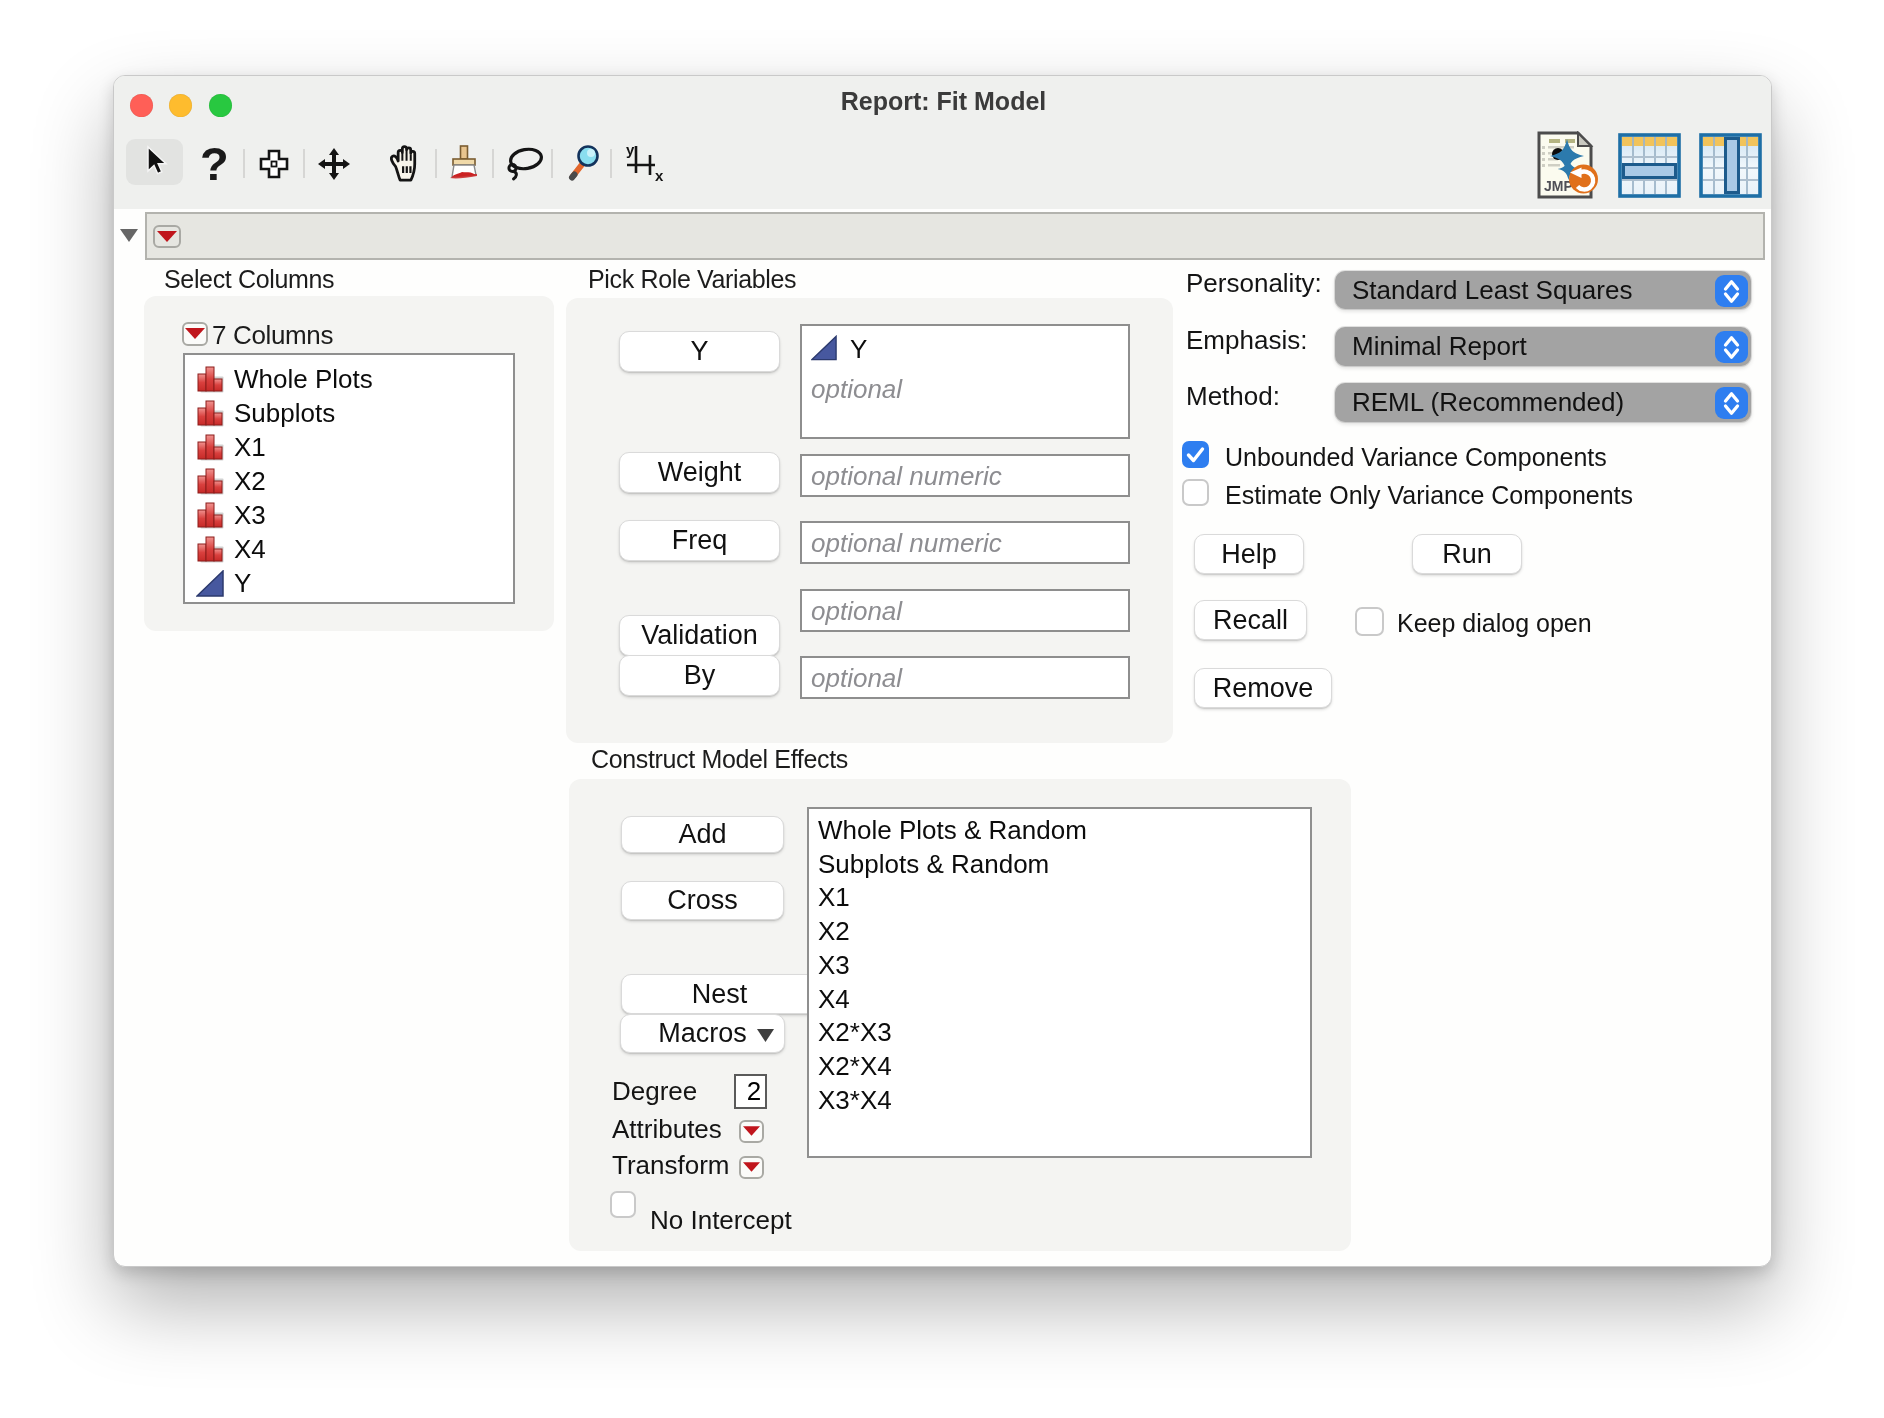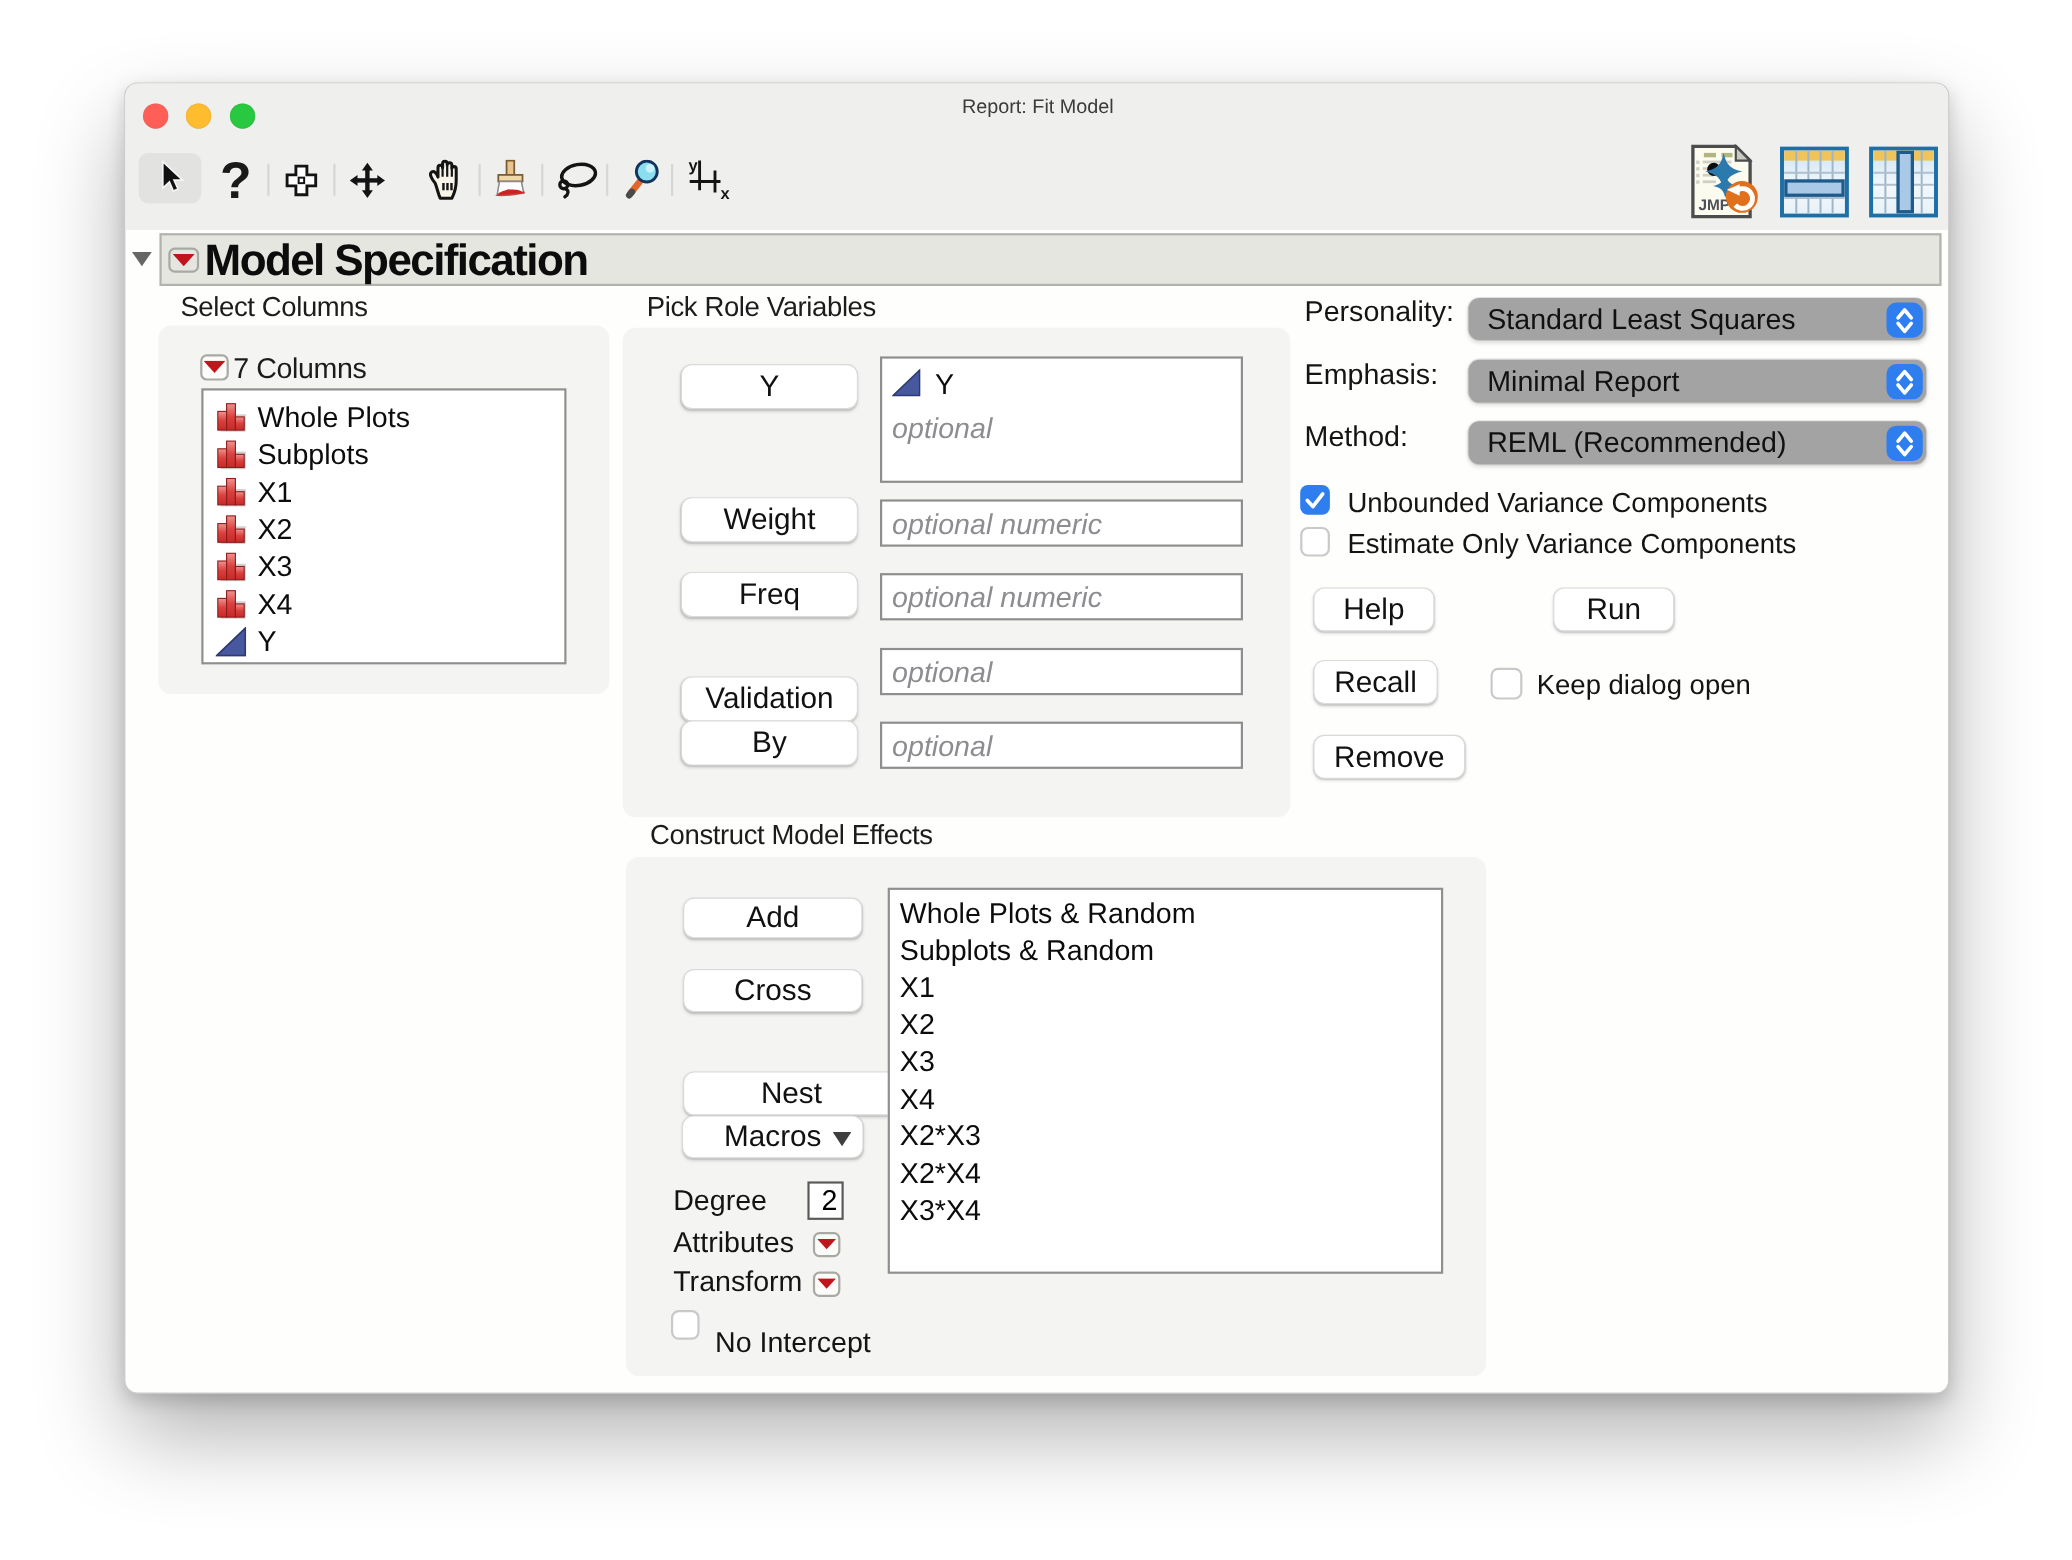--- a/index.html
+++ b/index.html
@@ -8,21 +8,21 @@
   #page { position:absolute; left:0; top:0; width:1884px; height:1418px; background:#ffffff; }
   .abs { position:absolute; }
   #win { position:absolute; left:113px; top:75px; width:1659px; height:1192px;
          background:#fefefd; border-radius:12px;
          box-shadow: 0 6px 16px rgba(0,0,0,0.16), 0 38px 80px rgba(0,0,0,0.30);
          border:1px solid #c9c9c9; overflow:hidden; }
   
   #titlebar { position:absolute; left:0; top:0; width:1659px; height:133px; background:#eff0ee; }
   .tl { position:absolute; top:18px; width:23px; height:23px; border-radius:50%; box-shadow:inset 0 0 1px rgba(0,0,0,0.25); }
   #ttext { position:absolute; top:11px; left:0; width:1659px; text-align:center;
-           font-size:18px; font-weight:normal; color:#3b3b3b; }
+           font-size:25px; font-weight:bold; color:#3b3b3b; }
   .sep { position:absolute; top:73px; width:2px; height:29px; background:#d6d6d4; }
   #selbtn { position:absolute; left:12px; top:63px; width:57px; height:46px; background:#e2e3e1; border-radius:9px; }
   
   #hdr { position:absolute; left:31px; top:136px; width:1620px; height:48px;
          background:#e6e6e1; border:2px solid #b3b3ae; }
   #hdrtext { position:absolute; left:72px; top:139px; font-size:40px; font-weight:bold; color:#0c0c0c; letter-spacing:-1.45px;}
   .redbtn { position:absolute; border:2px solid #a9a9a4; border-radius:6px; background:#fbfbf9; }
   
   .panel { position:absolute; background:#f4f4f2; border-radius:12px; }
   .plabel { position:absolute; font-size:25px; color:#1c1c1c; letter-spacing:-0.35px; }
@@ -210,21 +210,20 @@
       <g stroke="#aebfce" stroke-width="1.8">
         <line x1="4" y1="24" x2="59" y2="24"></line>
             <line x1="4" y1="35" x2="59" y2="35"></line>
             <line x1="4" y1="47" x2="59" y2="47"></line>
       </g>
       <rect x="26.5" y="5.5" width="13" height="54" fill="#a9c9e6" stroke="#1d5b8c" stroke-width="3"></rect>
     </svg>
   </div>
 
   <div id="hdr"></div>
-  <div id="hdrtext">Model Specification</div>
 
   <svg class="abs" style="left:5px; top:151px;" width="20" height="16" viewBox="0 0 20 16">
     <path d="M1 2 L19 2 L10 15 Z" fill="#666666"></path>
   </svg>
 
   <div class="redbtn" style="left:39px; top:149px; width:28px; height:23px; background:transparent;"></div>
   <svg class="abs" style="left:43px; top:155px;" width="20" height="11" viewBox="0 0 20 11">
     <path d="M0 0 L20 0 L10 11 Z" fill="#c0151c"></path>
   </svg>
 

